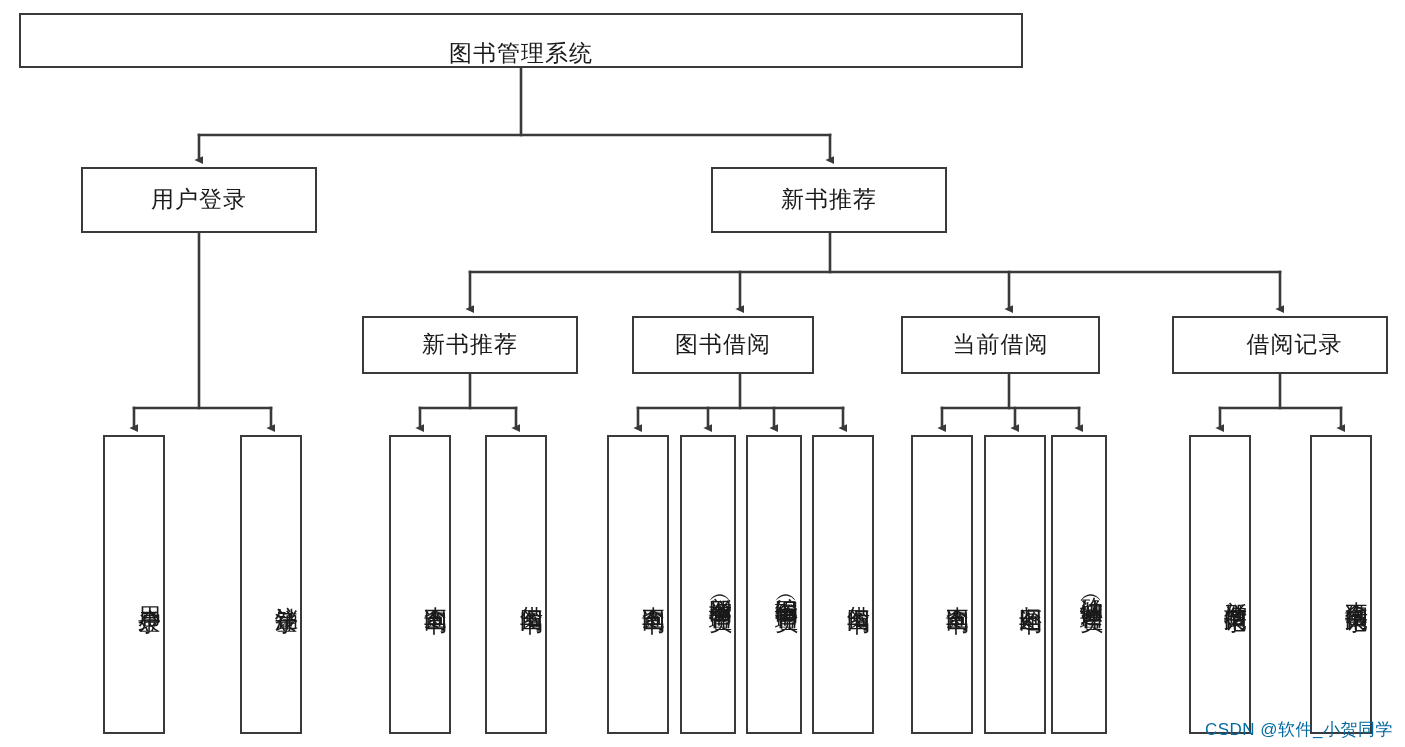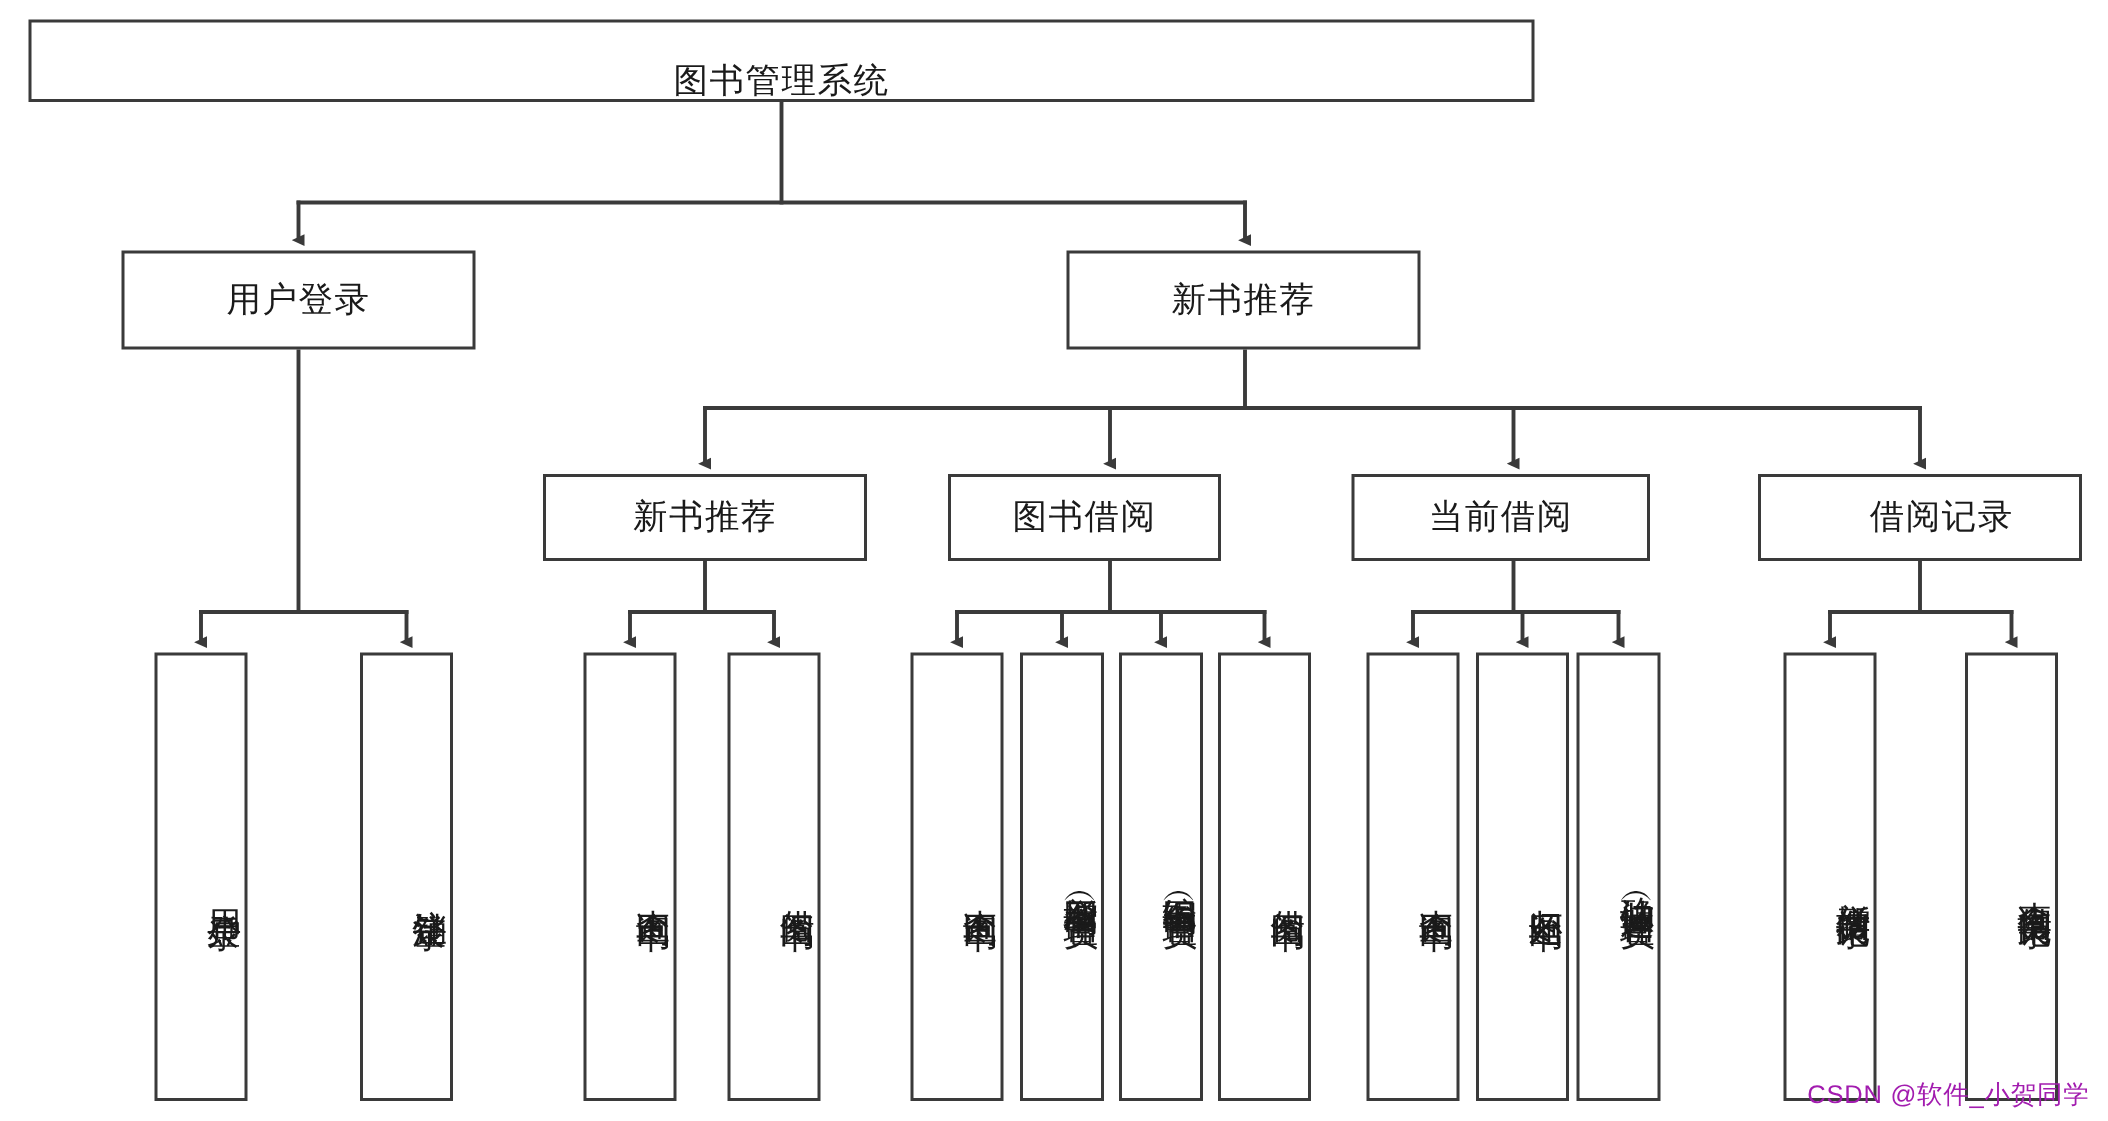--- a/index.html
+++ b/index.html
@@ -57,21 +57,21 @@
     display: block;
   }
   .node .label {
     display: block;
   }
   #watermark {
     position: absolute;
     right: 12px;
     bottom: 6px;
     font-size: 17px;
-    color: #a21caf;
+    color: #0369a1;
     letter-spacing: 0.5px;
     white-space: nowrap;
     user-select: none;
   }
 </style>
 </head>
 <body>
 
 <div id="canvas">
 

